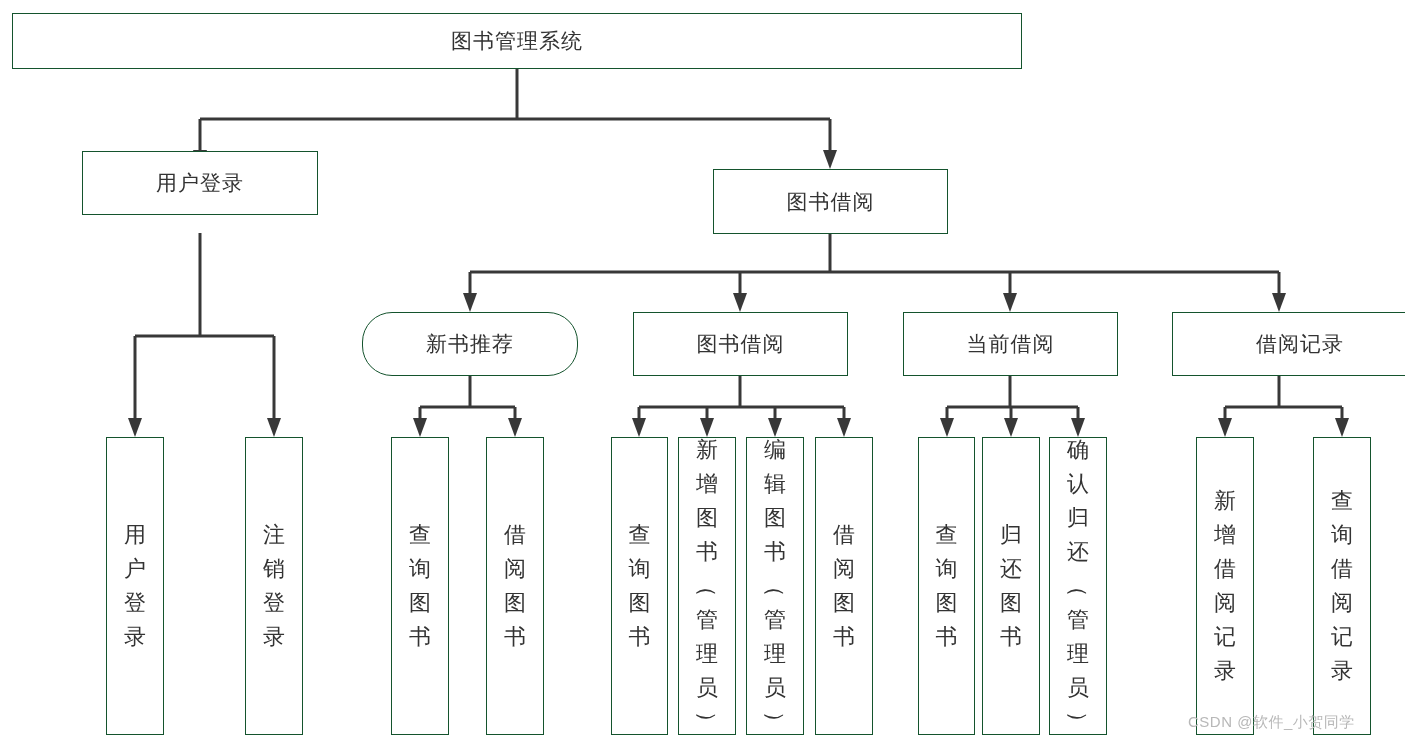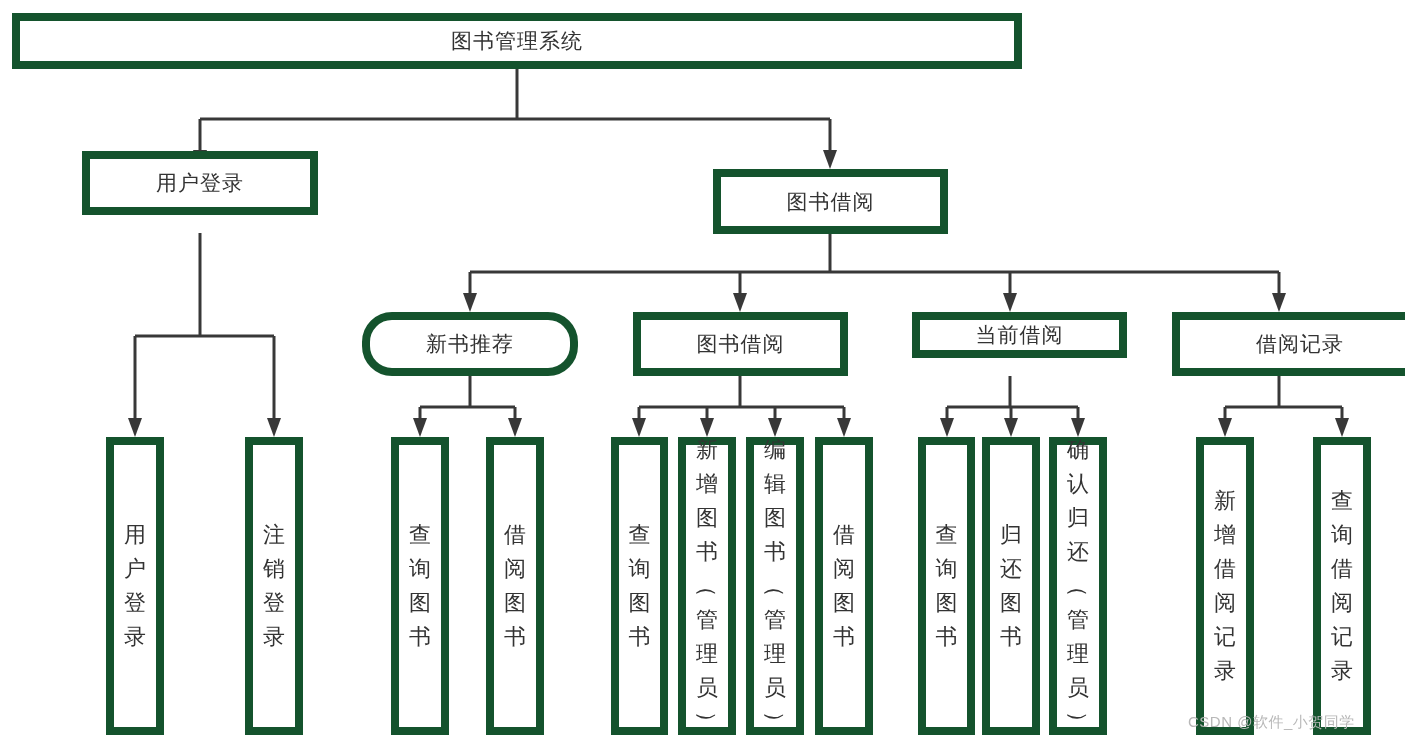--- a/index.html
+++ b/index.html
@@ -17,21 +17,21 @@
   }
   #connectors {
     position: absolute;
     left: 0;
     top: 0;
     z-index: 1;
   }
   .node {
     position: absolute;
     box-sizing: border-box;
-    border: 8px solid #14532d;
+    border: 1px solid #14532d;
     background: #ffffff;
     color: #333333;
     display: flex;
     align-items: center;
     justify-content: center;
     z-index: 2;
   }
   .hnode {
     font-size: 21px;
     letter-spacing: 1px;
@@ -139,21 +139,21 @@
     </g>
   </svg>
 
   <div class="node hnode" style="left:12px; top:13px; width:1010px; height:56px;">图书管理系统</div>
 
   <div class="node hnode" style="left:82px; top:151px; width:236px; height:64px;">用户登录</div>
   <div class="node hnode" style="left:713px; top:169px; width:235px; height:65px;">图书借阅</div>
 
   <div class="node hnode" style="left:362px; top:312px; width:216px; height:64px;border-radius:30px;">新书推荐</div>
   <div class="node hnode" style="left:633px; top:312px; width:215px; height:64px;">图书借阅</div>
-  <div class="node hnode" style="left:903px; top:312px; width:215px; height:46px;margin-left:9px;">当前借阅</div>
+  <div class="node hnode" style="left:903px; top:312px; width:215px; height:64px;">当前借阅</div>
   <div class="node hnode" style="left:1172px; top:312px; width:256px; height:64px;">借阅记录</div>
 
   <div class="node vnode" style="left:106px; top:437px; width:58px; height:298px;">
       <span class="vchar">用</span>
       <span class="vchar">户</span>
       <span class="vchar">登</span>
       <span class="vchar">录</span>
     </div>
   <div class="node vnode" style="left:245px; top:437px; width:58px; height:298px;">
       <span class="vchar">注</span>

